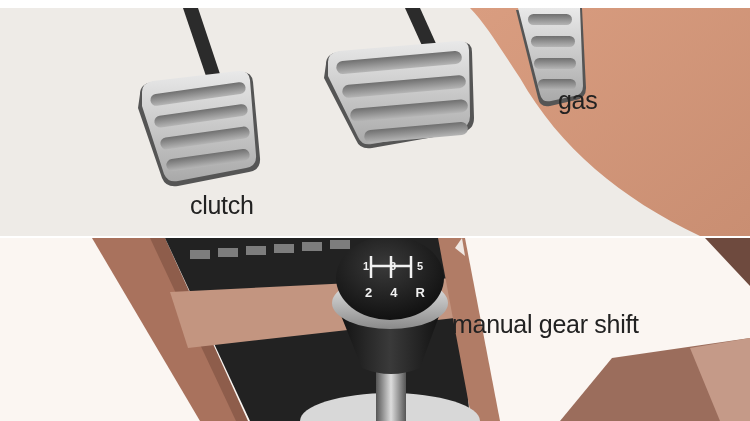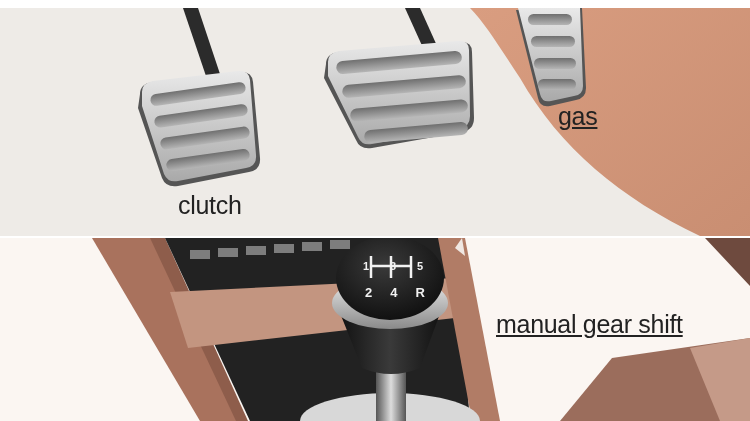--- a/index.html
+++ b/index.html
@@ -55,22 +55,22 @@
     <g>
       <path d="M516 2 L582 0 L586 80 Q586 90 576 92 L550 98 Q540 100 538 90 Z" fill="#555"></path>
       <path d="M518 0 L580 0 L583 78 Q583 87 574 88 L551 93 Q542 95 540 86 Z" fill="url(#metal)"></path>
       <rect x="528" y="6" width="44" height="11" rx="5.5" fill="url(#groove)"></rect>
       <rect x="531" y="28" width="44" height="11" rx="5.5" fill="url(#groove)"></rect>
       <rect x="534" y="50" width="42" height="11" rx="5.5" fill="url(#groove)"></rect>
       <rect x="538" y="71" width="38" height="11" rx="5.5" fill="url(#groove)"></rect>
     </g>
   </svg>
 
-  <div class="label" style="left:178px;top:183px;">clutch</div>
-  <div class="label" style="left:558px;top:94px;text-decoration:underline;">gas</div>
+  <div class="label" style="left:190px;top:183px;">clutch</div>
+  <div class="label" style="left:558px;top:78px;">gas</div>
 </div>
 
 <div class="panel bottom">
   <svg width="750" height="183" viewBox="0 0 750 183">
     <defs>
       <radialGradient id="knob" cx="0.45" cy="0.35" r="0.7">
         <stop offset="0" stop-color="#3a3a3a"></stop>
         <stop offset="1" stop-color="#0e0e0e"></stop>
       </radialGradient>
       <linearGradient id="ring" x1="0" y1="0" x2="0" y2="1">
@@ -133,14 +133,14 @@
     <span>1</span>
     <span>3</span>
     <span>5</span>
   </div>
   <div style="position:absolute;left:365px;top:47px;width:60px;display:flex;justify-content:space-between;color:#f2f2f2;font-size:13px;font-weight:bold;">
     <span>2</span>
     <span>4</span>
     <span>R</span>
   </div>
 
-  <div class="label" style="left:496px;top:72px;text-decoration:underline;">manual gear shift</div>
+  <div class="label" style="left:452px;top:72px;">manual gear shift</div>
 </div>
 
 </body></html>

